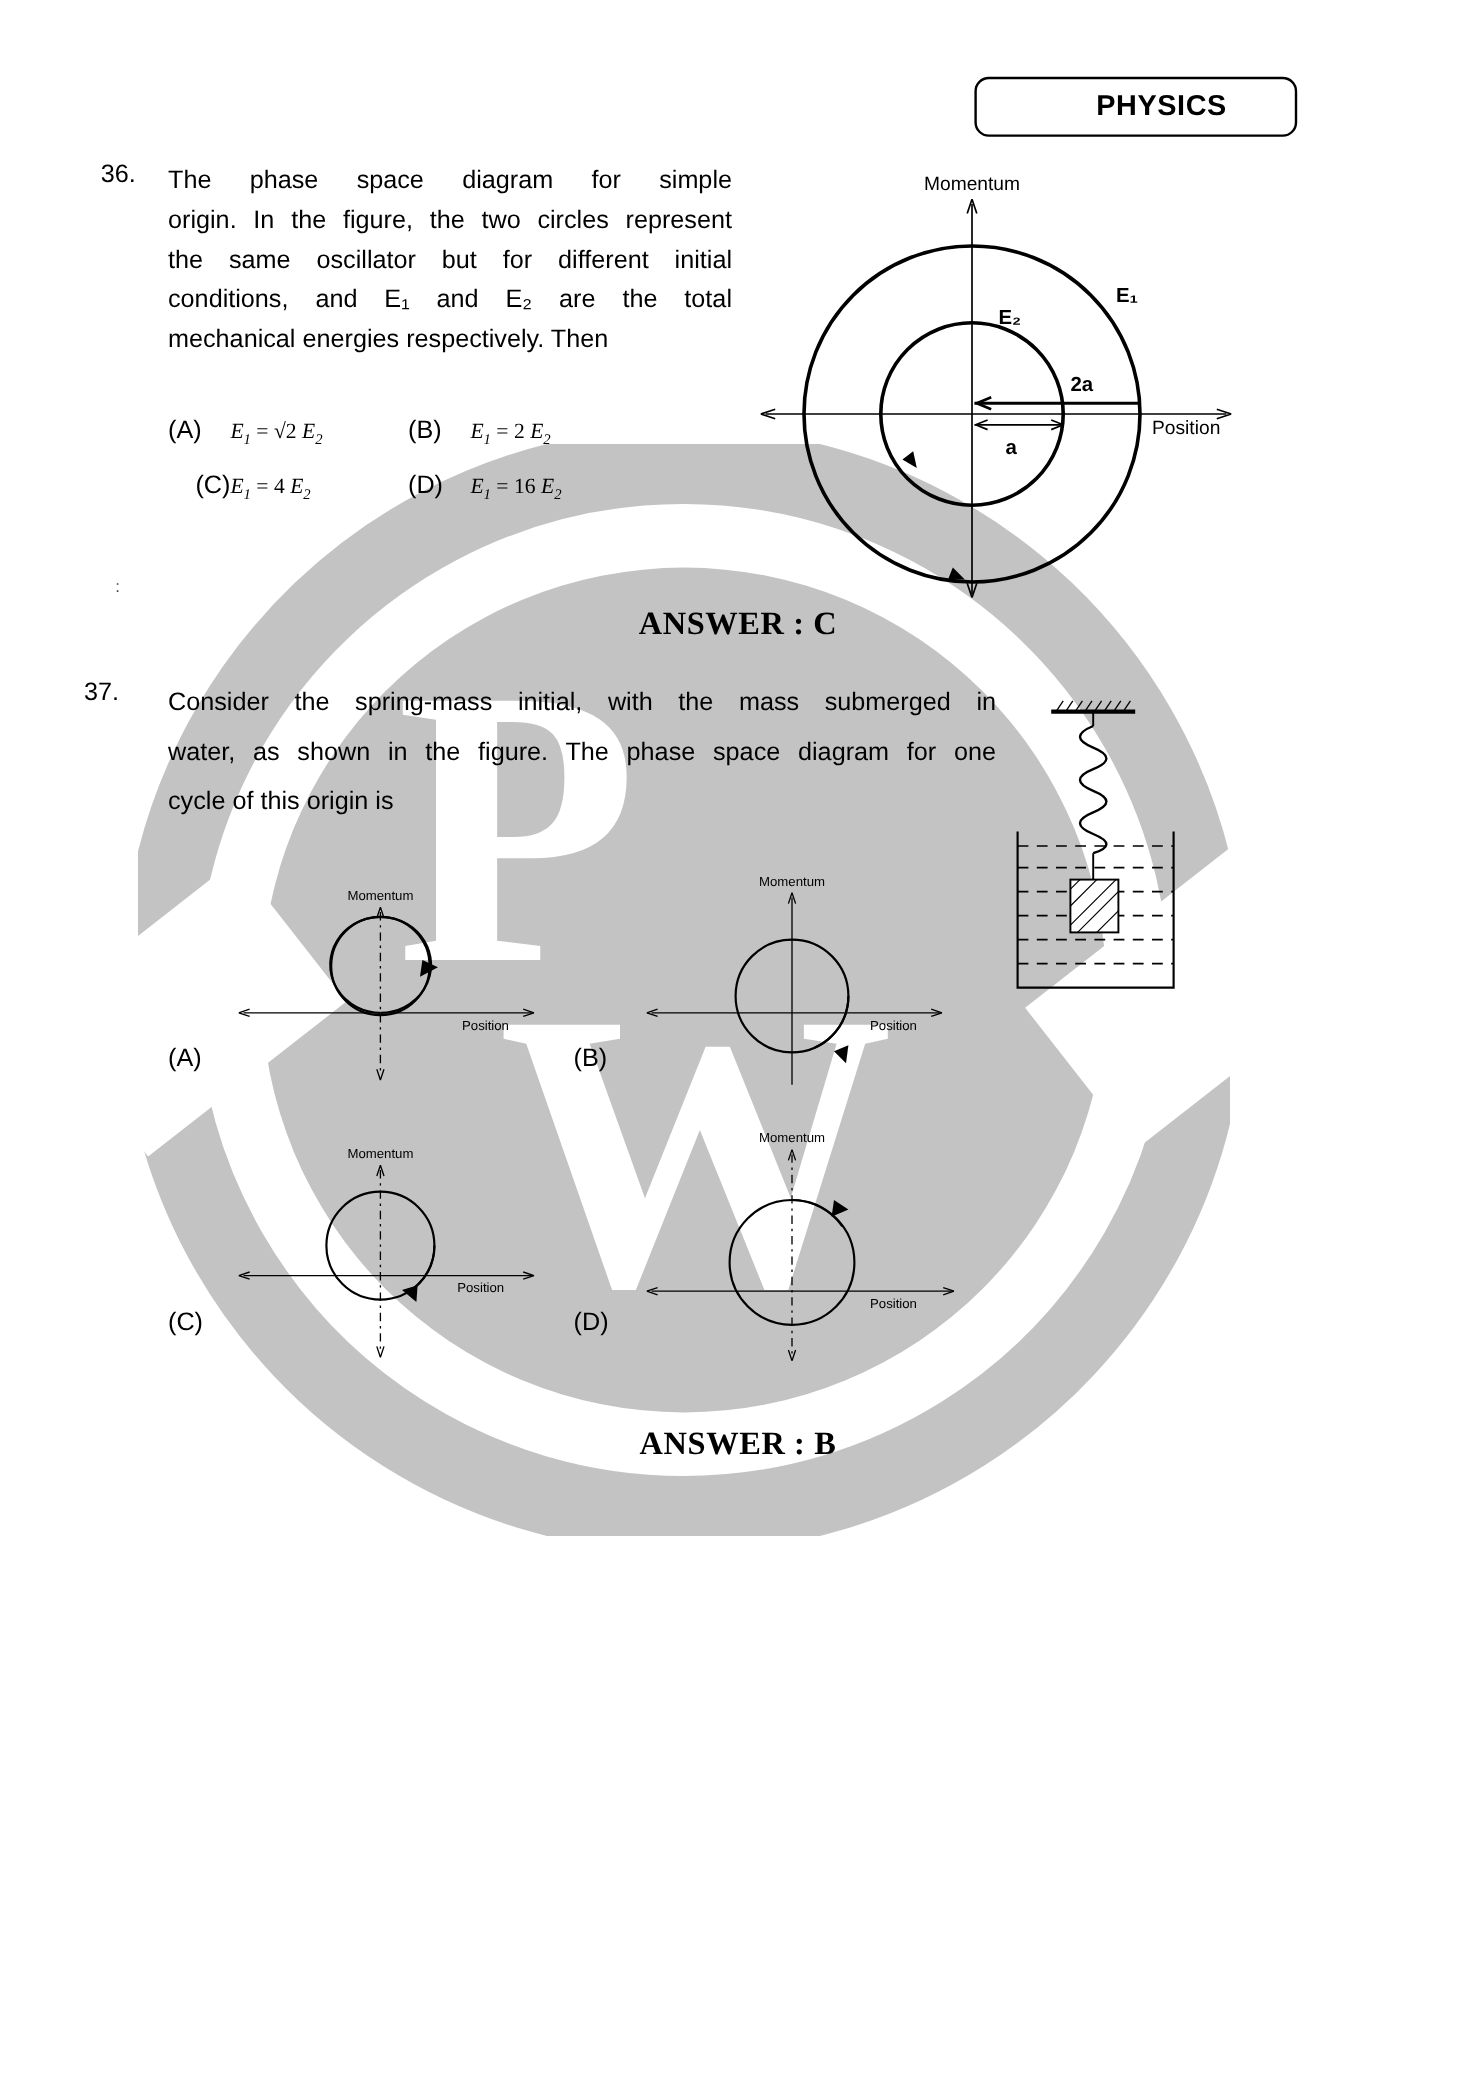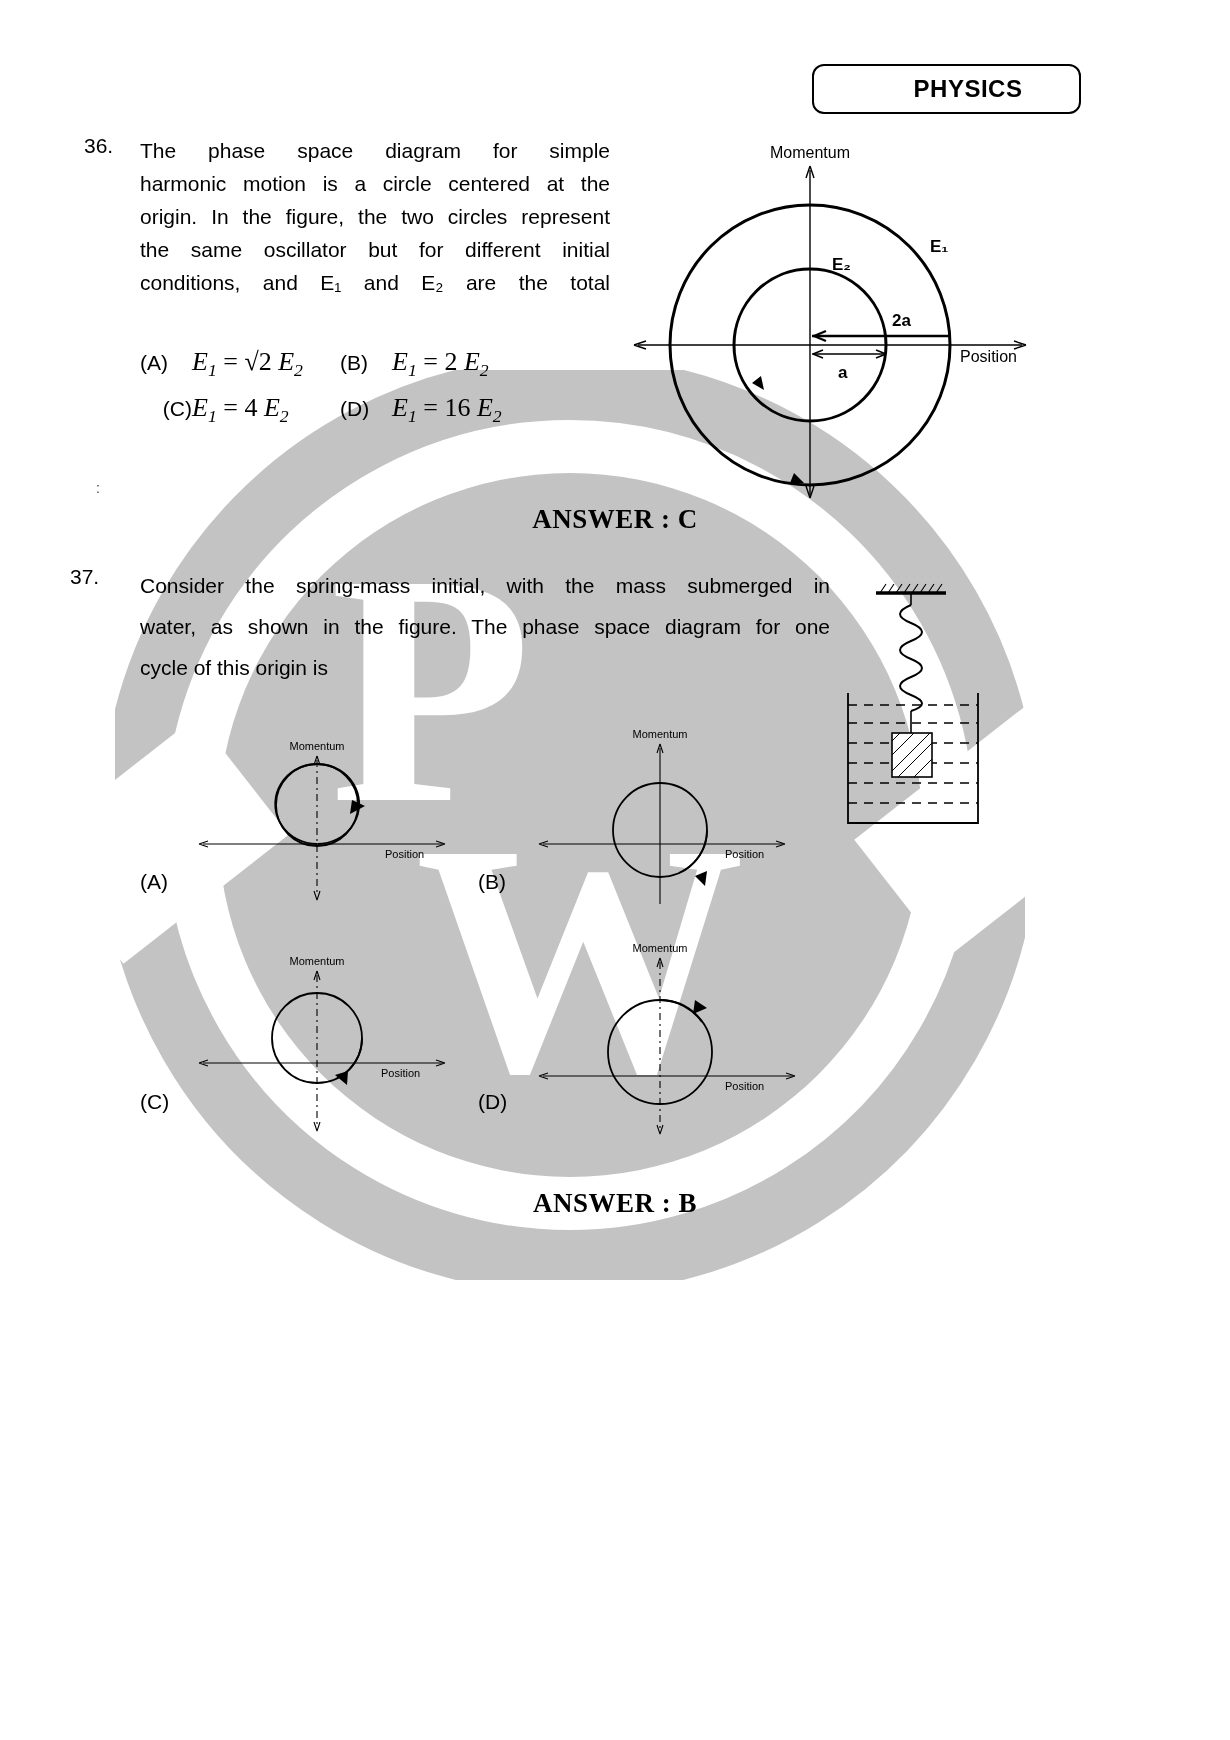--- a/index.html
+++ b/index.html
@@ -24,21 +24,21 @@
   .qnum{position:absolute;font-size:21px;}
   .qbody{position:absolute;font-size:21px;line-height:33px;text-align:justify;}
 
   
   .jline{display:block;text-align:justify;text-align-last:justify;}
   .jline.last{text-align-last:left;}
 
   
   .optrow{position:absolute;font-size:21px;}
   .optlbl{display:inline-block;width:52px;}
-  .math{font-family:"Liberation Serif",serif;font-style:italic;font-size:26px;}
+  .math{font-family:"Liberation Serif",serif;font-style:italic;font-size:18px;}
   .math .up{font-style:normal;}
   sub{font-size:.68em;}
 
   
   .answer{position:absolute;width:100%;text-align:center;
           font-family:"Liberation Serif",serif;font-weight:bold;font-size:27px;
           letter-spacing:.5px;}
 
   
   .figlbl{position:absolute;font-size:21px;}
@@ -73,24 +73,24 @@
 <div class="layer">
 
   <div id="subject-badge">
     <span>PHYSICS</span>
   </div>
 
   <div class="qnum" style="left:70px;top:134px;margin-left:14px;">36.</div>
 
   <div class="qbody" style="left:140px;top:134px;width:470px;">
     <span class="jline">The phase space diagram for simple</span>
-    <span class="jline">harmonic motion is a circle centered at the</span>
     <span class="jline">origin. In the figure, the two circles represent</span>
     <span class="jline">the same oscillator but for different initial</span>
     <span class="jline">conditions, and E₁ and E₂ are the total</span>
+    <span class="jline last">mechanical energies respectively.  Then</span>
   </div>
 
   <div class="optrow" style="left:140px;top:347px;">
     <span class="optlbl">(A)</span><span class="math"><span>E</span><sub>1</sub>
       <span class="up">=</span>
       <span class="up">√2</span>
       <span>E</span><sub>2</sub></span>
   </div>
 
   <div class="optrow" style="left:340px;top:347px;">

